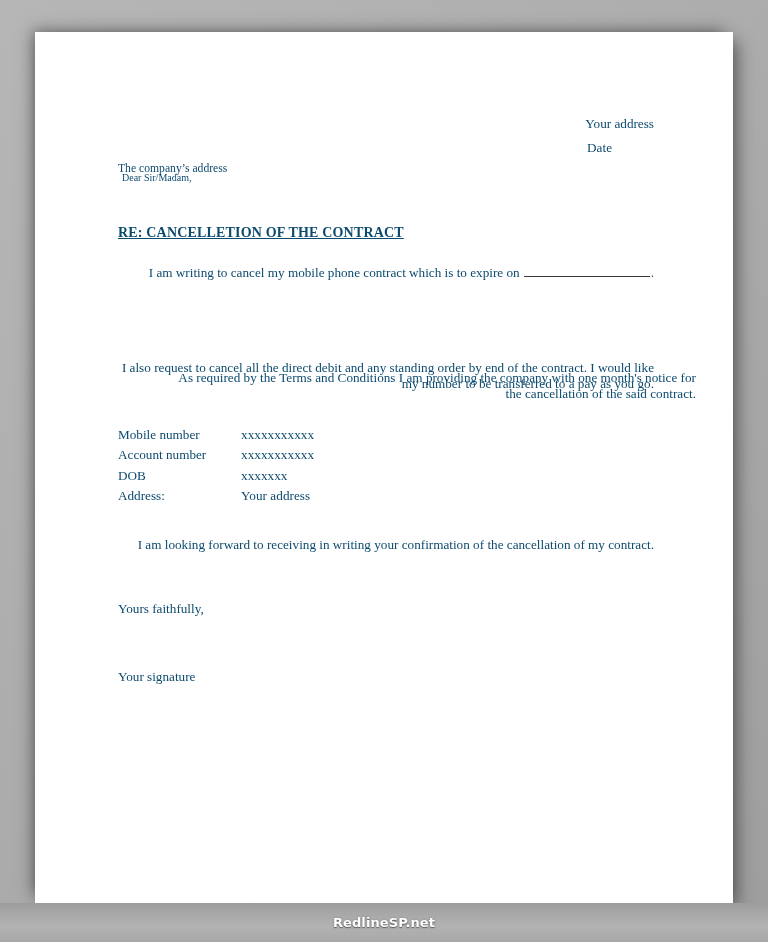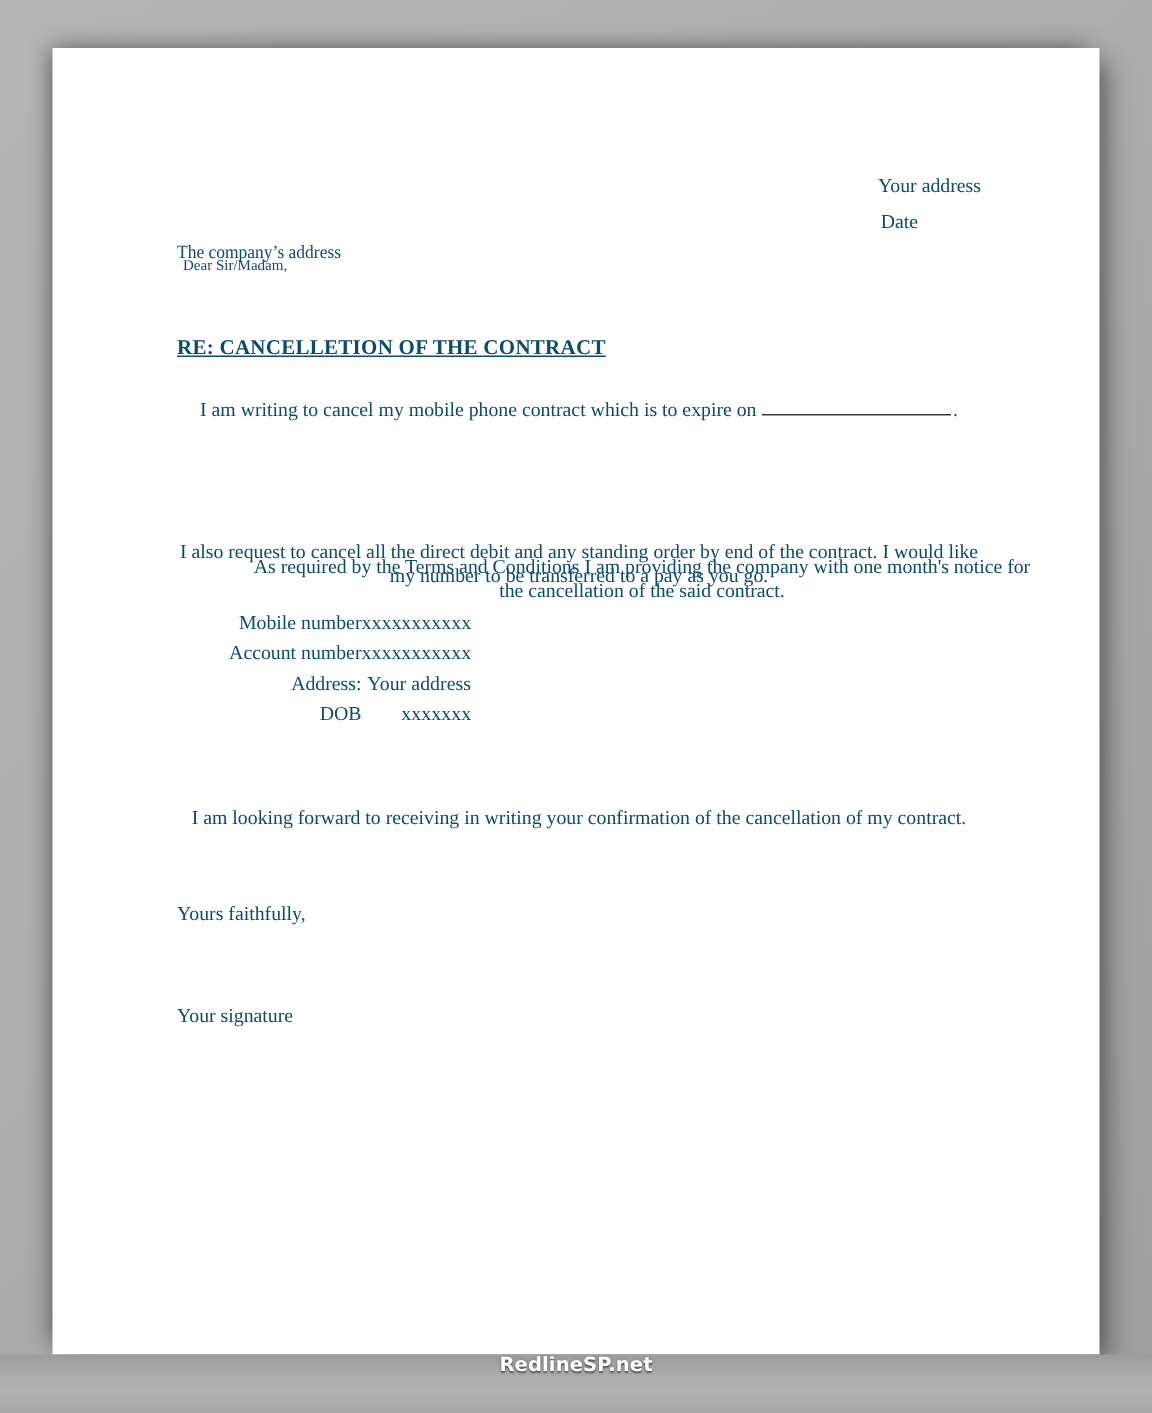--- a/index.html
+++ b/index.html
@@ -86,46 +86,45 @@
     letter-spacing: 0.18px;
     white-space: nowrap;
     text-decoration: underline;
   }
 
   
   .para {
     position: absolute;
     left: 83px;
     width: 536px;
-    text-align: center;
+    text-align: right;
     font-size: 13.2px;
     line-height: 1.20;
   }
   #para-1 { top: 233px; white-space: nowrap; }
   #para-2 { top: 280px; margin-top: 48px; }
   #para-3 { top: 338px; margin-left: 42px; }
   #para-4 { top: 505px; white-space: nowrap; }
 
   .blank-fill {
     display: inline-block;
     width: 126px;
     border-bottom: 1px solid #3a3a3a;
     height: 0.82em;
     margin: 0 1px 0 4px;
     vertical-align: baseline;
   }
 
   
   #details-table {
     position: absolute;
-    top: 376px;
+    top: 396px;
     left: 83px;
     border-collapse: collapse;
     font-size: 13.2px;
-    text-align: right;
   }
   #details-table td {
     padding: 0 0 6.4px 0;
     vertical-align: top;
     line-height: 1.05;
     white-space: nowrap;
   }
   #details-table td.detail-label { width: 123px; }
   #details-table td.detail-value { letter-spacing: 0.05px; }
 
@@ -145,20 +144,21 @@
 
   
   #footer-bar {
     position: absolute;
     left: 0;
     bottom: 0;
     width: 768px;
     height: 39px;
     background: linear-gradient(180deg, #9c9c9c 0%, #a9a9a9 30%, #b2b2b2 60%, #a8a8a8 100%);
     display: flex;
+    align-items: center;
     justify-content: center;
   }
   #footer-watermark {
     font-family: "DejaVu Sans", "Liberation Sans", sans-serif;
     font-size: 13px;
     font-weight: bold;
     color: #ffffff;
     letter-spacing: 0.1px;
     text-shadow: 0 1px 1px rgba(70,70,70,0.75), 0 0 2px rgba(90,90,90,0.5);
   }
@@ -192,26 +192,26 @@
       <tbody>
         <tr>
           <td class="detail-label">Mobile number</td>
           <td class="detail-value">xxxxxxxxxxx</td>
         </tr>
         <tr>
           <td class="detail-label">Account number</td>
           <td class="detail-value">xxxxxxxxxxx</td>
         </tr>
         <tr>
+          <td class="detail-label">DOB</td>
+          <td class="detail-value">xxxxxxx</td>
+        </tr>
+        <tr>
           <td class="detail-label">Address:</td>
           <td class="detail-value">Your address</td>
-        </tr>
-        <tr>
-          <td class="detail-label">DOB</td>
-          <td class="detail-value">xxxxxxx</td>
         </tr>
       </tbody>
     </table>
 
     <div class="para" id="para-4">I am looking forward to receiving in writing your confirmation of the cancellation of my contract.</div>
 
     <div id="closing-salutation">Yours faithfully,</div>
 
     <div id="signature-line">Your signature</div>
 

